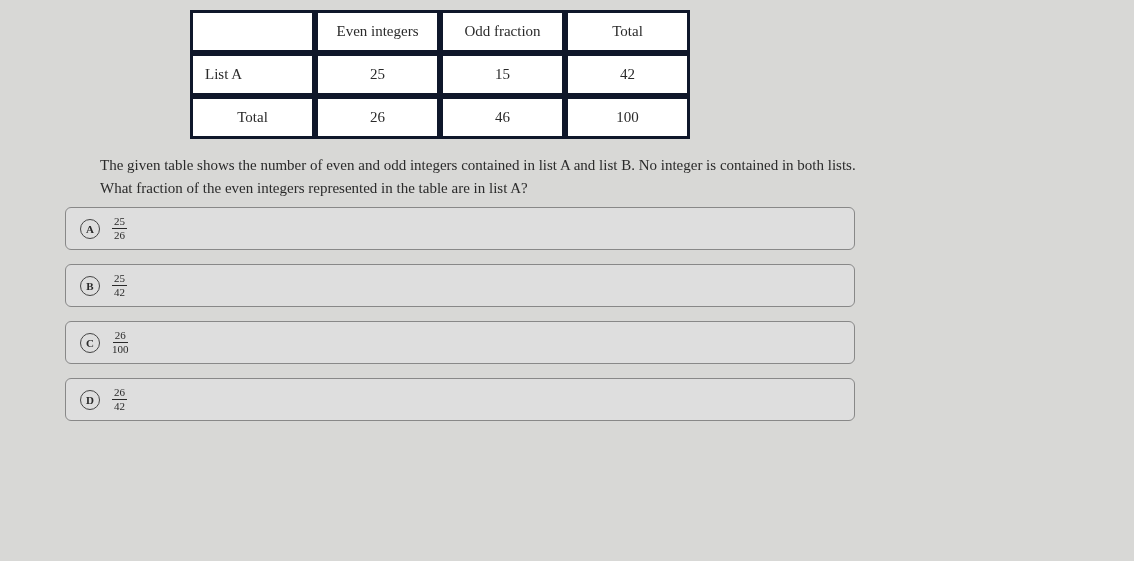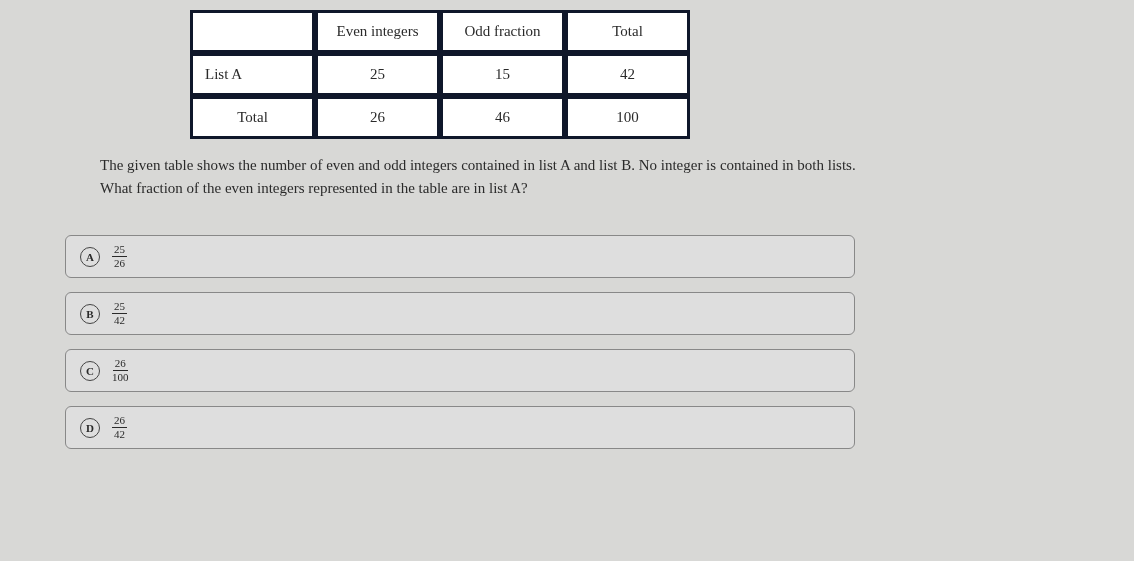--- a/index.html
+++ b/index.html
@@ -37,21 +37,21 @@
       padding-left: 12px;
       padding-right: 40px;
       margin-left: 8px;
     }
     .data-table .total-row-label {
       text-align: center;
     }
     .question-text {
       font-size: 15px;
       line-height: 1.5;
-      margin-bottom: 36px;
+      margin-bottom: 8px;
       color: #2a2a2a;
       max-width: 790px;
     }
     .options {
       display: flex;
       flex-direction: column;
       gap: 14px;
       max-width: 790px;
       margin-left: -35px;
     }

